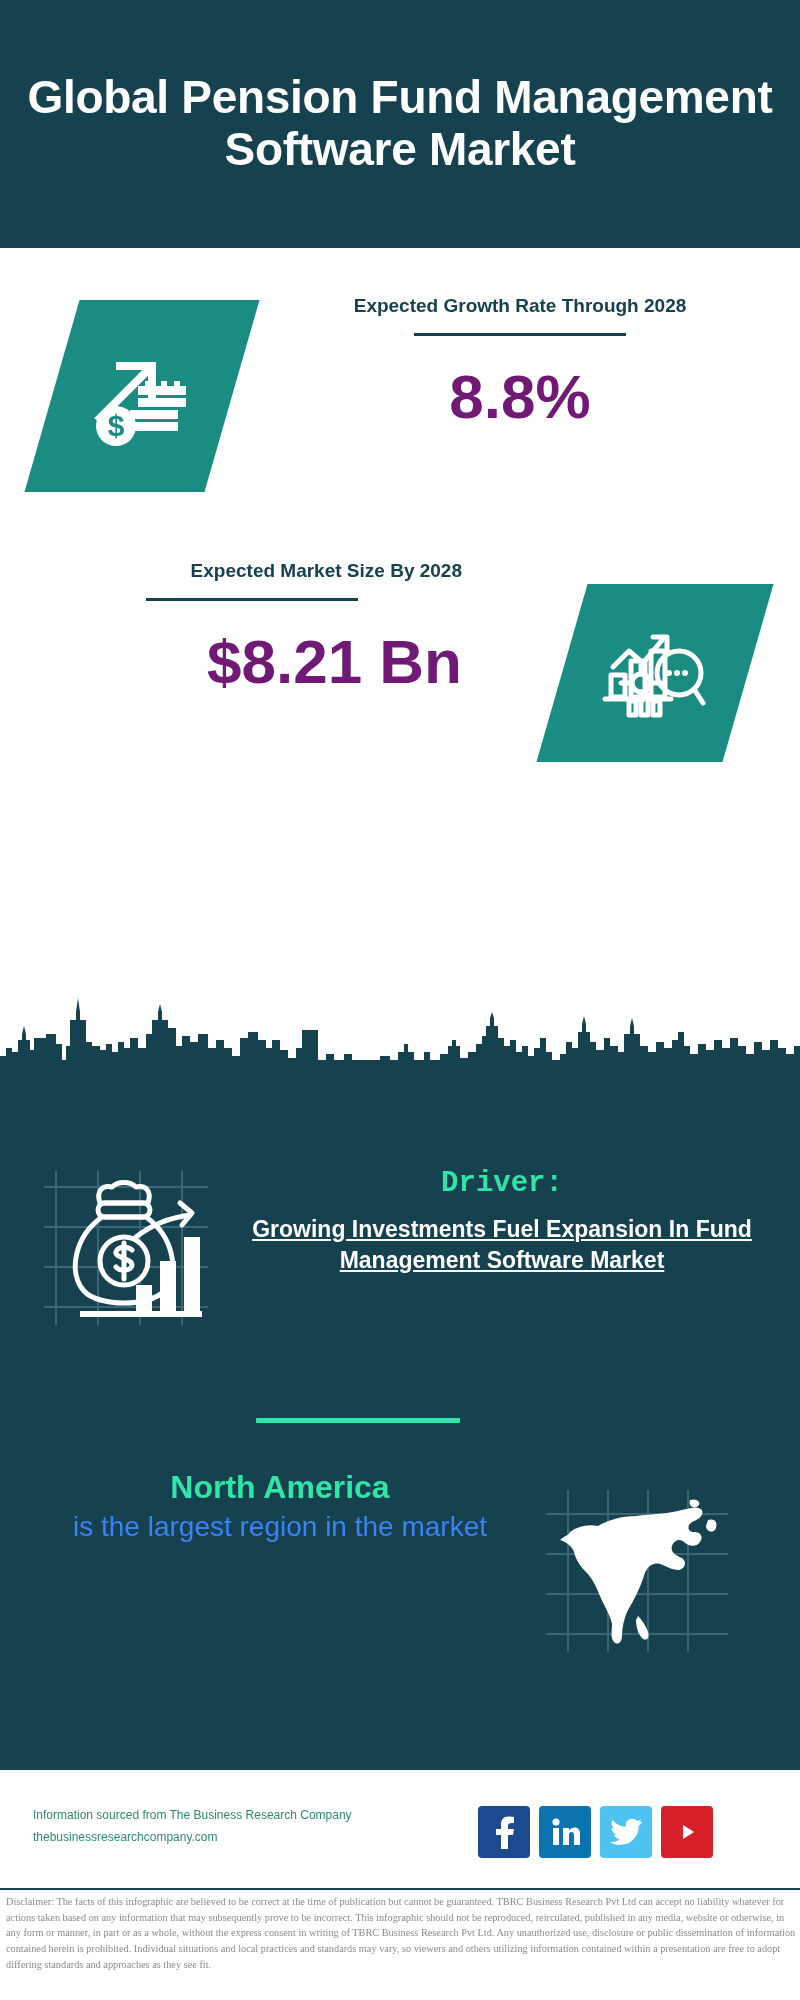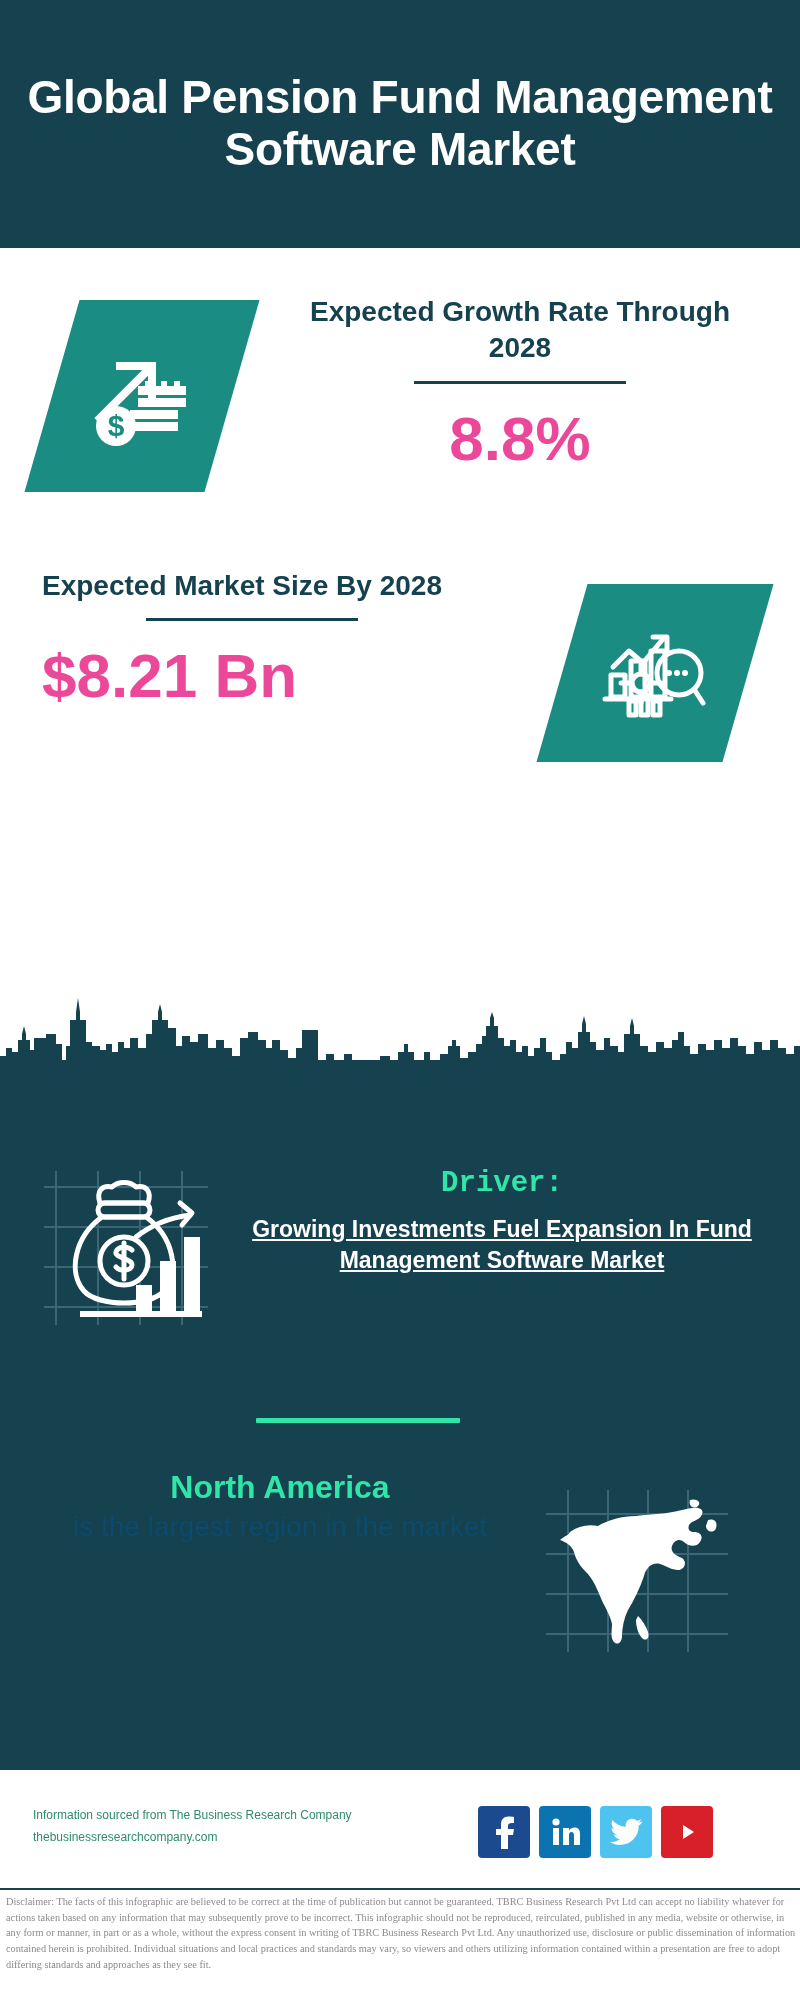--- a/index.html
+++ b/index.html
@@ -44,37 +44,37 @@
     display:flex; align-items:center; justify-content:center;
   }
   .para-1{ left:52px; top:48px; width:180px; height:192px; }
   .para-inner{ transform:skewX(16deg); display:flex; align-items:center; justify-content:center; }
 
   .stat1-text{
     position:absolute; left:290px; top:42px; width:460px; text-align:center;
   }
   .stat-label{
     color:#16414f;
-    font-size:28px;
+    font-size:19px;
     font-weight:bold;
     line-height:1.30;
   }
   .rule{
     height:3px; background:#16414f; margin:14px auto 0 auto; width:212px;
   }
   .stat-value{
-    color:#ec4899; font-size:62px; font-weight:bold; margin-top:22px; line-height:1.05;
+    color:#701a75; font-size:62px; font-weight:bold; margin-top:28px; line-height:1.05;
   }
 
   
   .stat2{
     position:absolute; left:0; top:540px; width:800px; height:250px;
   }
   .stat2-text{
-    position:absolute; left:42px; top:28px; width:420px; text-align:left;
+    position:absolute; left:42px; top:19px; width:420px; text-align:right;
   }
   .para-2{ right:52px; top:44px; width:186px; height:178px; position:absolute;
     background:#1b8c82; transform:skewX(-16deg);
     display:flex; align-items:center; justify-content:center;}
 
   
   .dark-panel{
     position:absolute; left:0; top:1060px; width:800px; height:710px;
     background:#16414f;
   }
@@ -105,21 +105,21 @@
   }
 
   
   .region{
     position:absolute; left:0; top:1468px; width:800px;
   }
   .region-text{
     position:absolute; left:40px; top:0; width:480px; text-align:center;
   }
   .region-head{ color:#2fe5a8; font-size:32px; font-weight:bold; line-height:1.22; }
-  .region-body{ color:#0c4a6e; font-size:28px; line-height:1.32; margin-top:2px; }
+  .region-body{ color:#3b82f6; font-size:28px; line-height:1.32; margin-top:2px; }
   .region-map{
     position:absolute; left:542px; top:18px; width:190px; height:170px;
   }
 
   
   .footer{
     position:absolute; left:0; top:1770px; width:800px; height:120px;
     background:#ffffff;
   }
   .footer-src{

